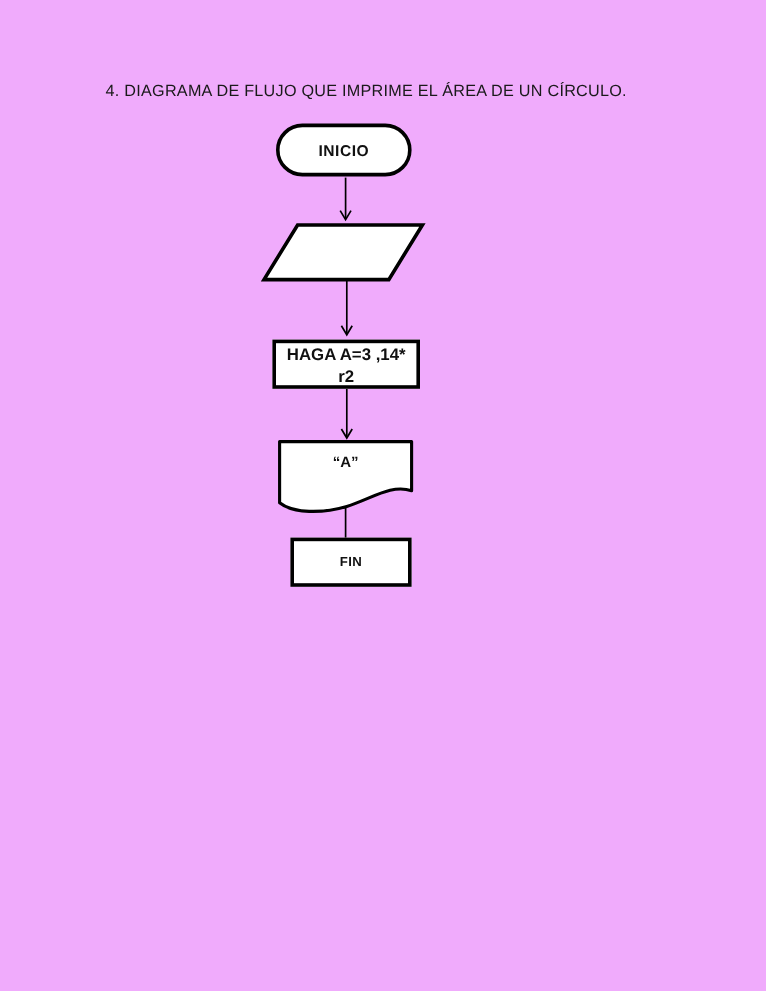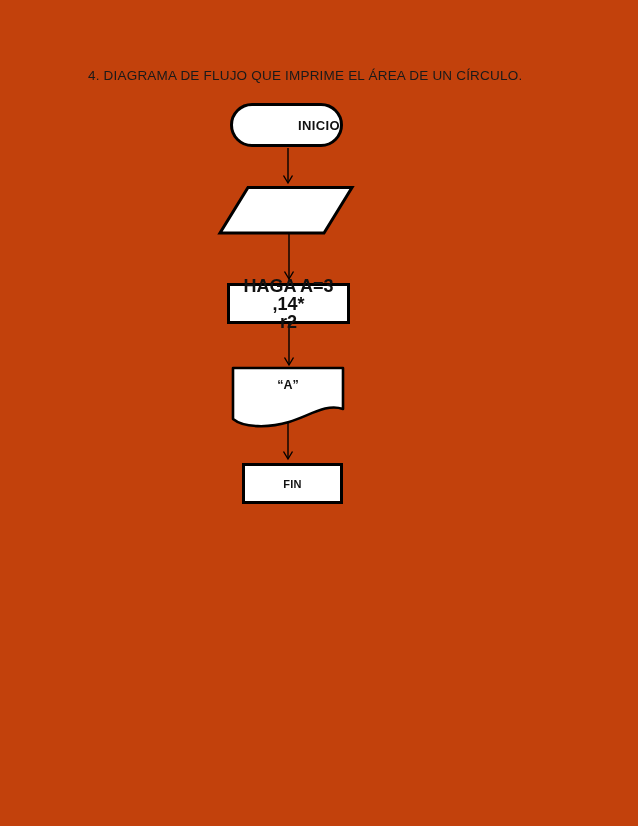--- a/index.html
+++ b/index.html
@@ -4,21 +4,21 @@
 <style>
   html, body {
     margin: 0;
     padding: 0;
     background: #ffffff;
   }
   .sheet {
     position: relative;
     width: 638px;
     height: 826px;
-    background: #c2410c;
+    background: #f0abfc;
     font-family: "Liberation Sans", sans-serif;
     color: #111111;
     overflow: hidden;
   }
   .heading {
     position: absolute;
     left: 88px;
     top: 68px;
     font-size: 13.5px;
     font-weight: 400;
@@ -46,34 +46,33 @@
   }
   .terminator {
     left: 230px;
     top: 103px;
     width: 113px;
     height: 44px;
     border: 3px solid #000000;
     border-radius: 22px;
     font-size: 13px;
     letter-spacing: 0.4px;
-    align-items: flex-end;
   }
   .process {
     left: 227px;
     top: 283px;
     width: 123px;
     height: 41px;
     border: 3px solid #000000;
-    font-size: 18px;
+    font-size: 14px;
     line-height: 18px;
   }
   .fin {
     left: 242px;
-    top: 463px;
+    top: 448px;
     width: 101px;
     height: 41px;
     border: 3px solid #000000;
     font-size: 11px;
     letter-spacing: 0.3px;
   }
   .node-svg {
     position: absolute;
   }
   .node-svg svg {

